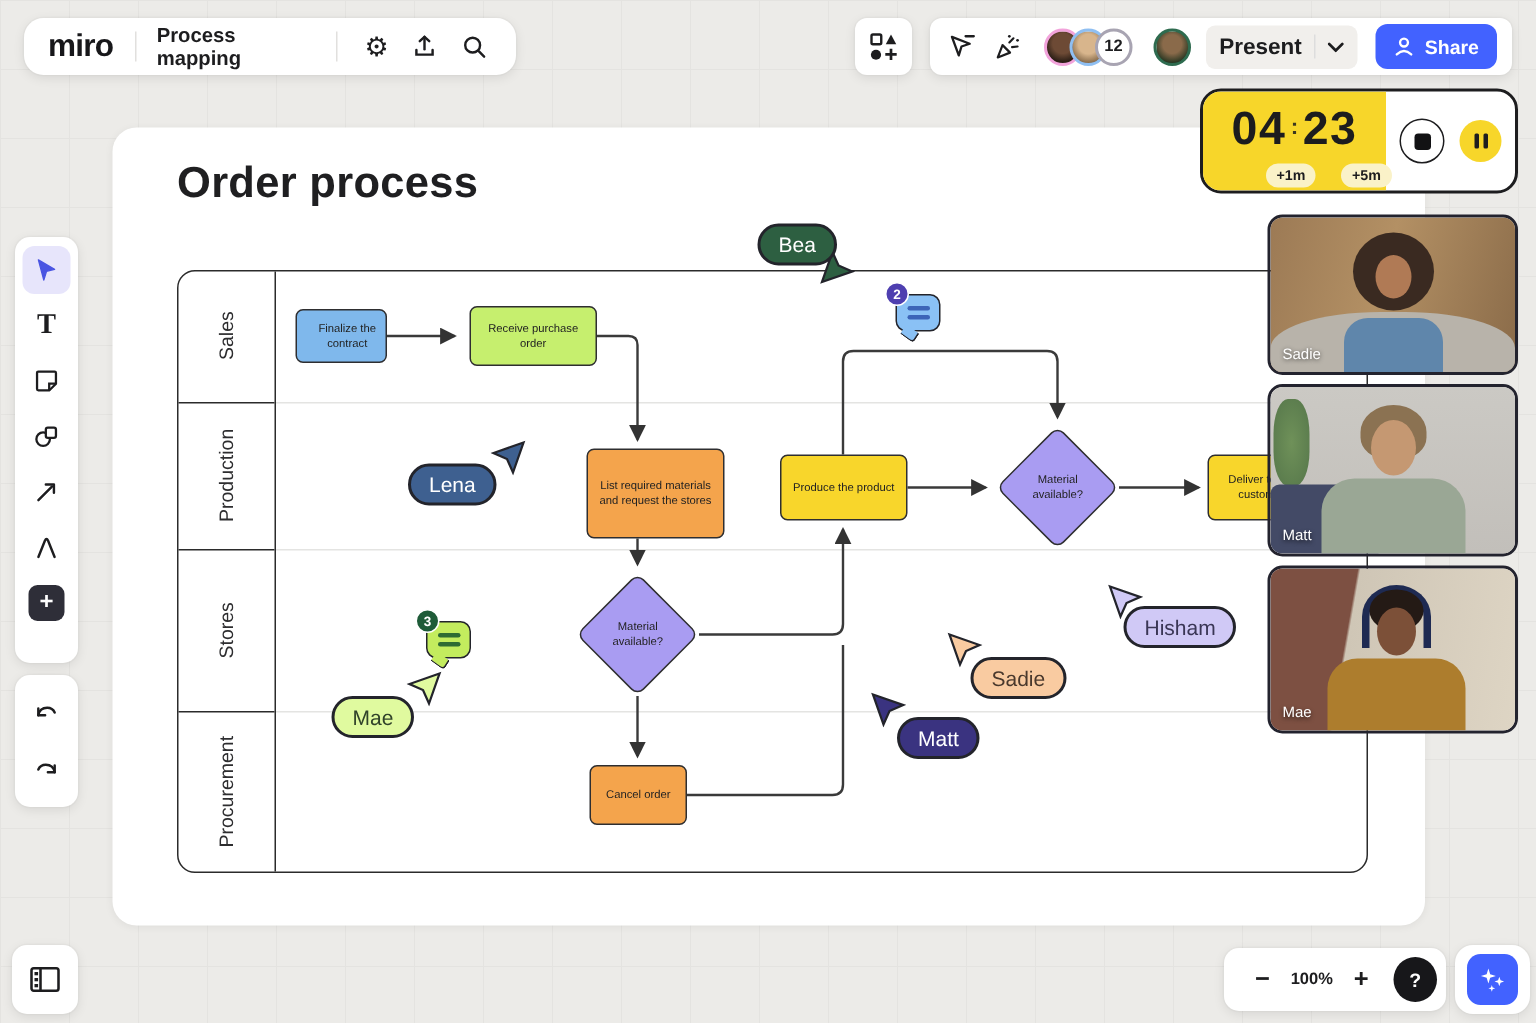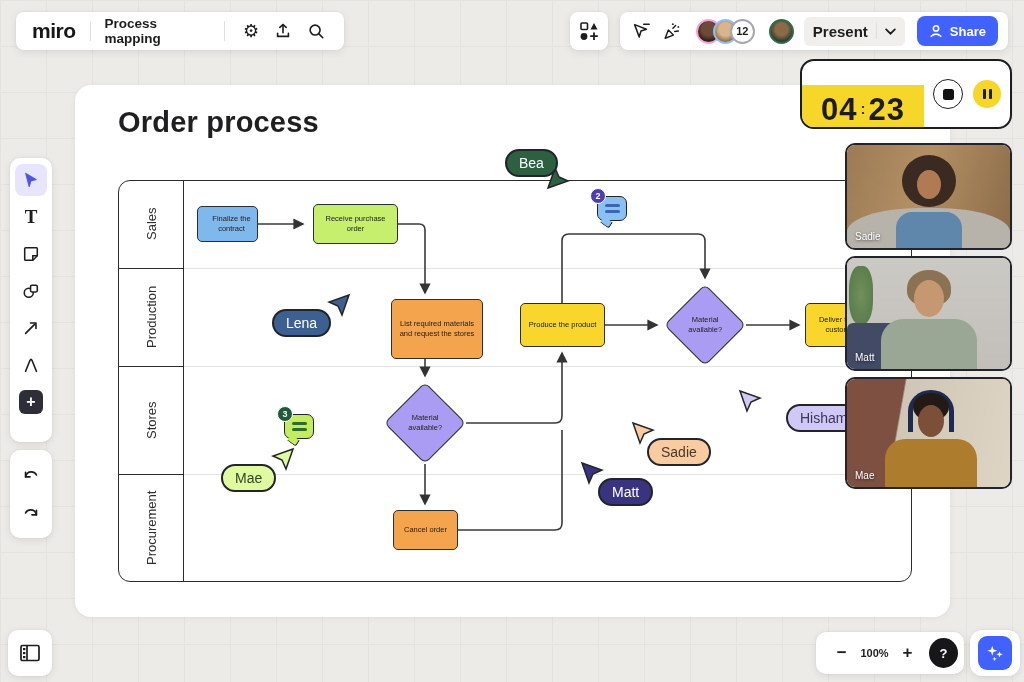--- a/index.html
+++ b/index.html
@@ -51,35 +51,35 @@
                     border:1.4px solid #fff; }
 
   
   .vtile { position:absolute; width:167px; border:2px solid #23232e; border-radius:10px; overflow:hidden; z-index:40; }
   .vname { position:absolute; left:8px; bottom:6px; font-size:10px; color:#fff; text-shadow:0 1px 3px rgba(0,0,0,.65); z-index:5; }
   .vtile > div { position:absolute; }
 
   
   .timer { left:800px; top:59px; width:212px; height:70px; border:2px solid #1d1d1f; border-radius:14px;
            background:#fff; display:flex; overflow:hidden; z-index:45; }
-  .timer-left { width:122px; padding:7px 8px 2px; display:flex; flex-direction:column; justify-content:space-between;margin-top:24px; }
+  .timer-left { width:122px; padding:7px 8px 2px; display:flex; flex-direction:column; justify-content:space-between; }
   .timer-time { display:flex; align-items:center; justify-content:center; font-weight:800; color:#1c1c1e; }
   .t-num { font-size:31px; letter-spacing:1px; }
   .t-sep { font-size:15px; margin:0 3px; transform:translateY(-2px); opacity:.85; }
   .timer-row { display:flex; align-items:center; gap:17px; }
   .t-pill { background:#FAF2C8; border-radius:9px; font-size:9.5px; font-weight:700; padding:2.5px 7px; color:#1d1d1f; }
   .timer-right { flex:1; display:flex; align-items:center; justify-content:center; gap:10px; }
   .stop-btn { width:30px; height:30px; border:1.7px solid #1d1d1f; border-radius:50%; background:#fff;
               display:flex; align-items:center; justify-content:center; }
   .stop-sq { width:11px; height:11px; background:#121214; border-radius:2.5px; }
   .pause-btn { width:28px; height:28px; border-radius:50%; display:flex; align-items:center; justify-content:center; gap:3px; }
   .pause-btn i { display:block; width:3px; height:10px; background:#1d1d1f; border-radius:1px; }
 
   
-  .tl-bar { left:16px; top:12px; width:328px; height:38px; display:flex; align-items:center; padding:0 16px; z-index:50; }
+  .tl-bar { left:16px; top:12px; width:328px; height:38px; display:flex; align-items:center; padding:0 16px; z-index:50;border-radius:13px; }
   .logo { font-size:21px; font-weight:800; letter-spacing:-.5px; color:#17171a; }
   .vdiv { width:1px; height:20px; background:#e1e0de; margin:0 14px; }
   .doc-title { font-size:13.5px; font-weight:600; color:#1d1d1f; }
   .ic-btn { display:flex; align-items:center; justify-content:center; width:26px; height:26px; border-radius:6px; }
   .glyph { font-size:18px; line-height:1; color:#1d1d1f; }
 
   
   .apps-btn { left:570px; top:12px; width:38px; height:38px; display:flex; align-items:center; justify-content:center; z-index:50; }
   .collab-bar { left:620px; top:12px; width:388px; height:38px; display:flex; align-items:center; padding:0 10px; z-index:50; }
   .avatar { width:25px; height:25px; border-radius:50%; flex:none; }
@@ -222,21 +222,21 @@
 <svg class="cursor-arrow" style="left:580px;top:461px" viewBox="0 0 24 24">
     <path d="M2,2 L22,9 L13,13 L9,22 Z" stroke="#23242b" stroke-width="1.5" style="fill: rgb(58, 51, 128);"></path>
   </svg>
 <div class="cursor-pill" style="left: 598px; top: 478px; background-color: rgb(58, 51, 128); color: rgb(255, 255, 255);">
     <span>Matt</span>
   </div>
 
 <svg class="cursor-arrow" style="left:738px;top:389px" viewBox="0 0 24 24">
     <path d="M2,2 L22,9 L13,13 L9,22 Z" stroke="#23242b" stroke-width="1.5" style="fill: rgb(208, 201, 246);"></path>
   </svg>
-<div class="cursor-pill" style="left: 786px; top: 404px; background-color: rgb(208, 201, 246); color: rgb(58, 54, 85);">
+<div class="cursor-pill" style="left: 749px; top: 404px; background-color: rgb(208, 201, 246); color: rgb(58, 54, 85);">
     <span>Hisham</span>
   </div>
 
 <div class="vtile" style="left:845px;top:143px;height:107px">
   <div style="inset:0;background:linear-gradient(105deg,#9c7a55 0%,#b39064 45%,#8a6b49 100%)"></div>
   <div style="left:0;bottom:0;width:100%;height:40px;background:#b8b3aa;border-radius:45% 45% 0 0/60% 60% 0 0"></div>
   <div style="left:55px;top:10px;width:54px;height:52px;border-radius:50%;background:#3a2a21"></div>
   <div style="left:70px;top:25px;width:24px;height:29px;border-radius:50%;background:#b07a55"></div>
   <div style="left:49px;bottom:0;width:66px;height:36px;border-radius:16px 16px 0 0;background:#5f86ab"></div>
   <span class="vname">Sadie</span>

